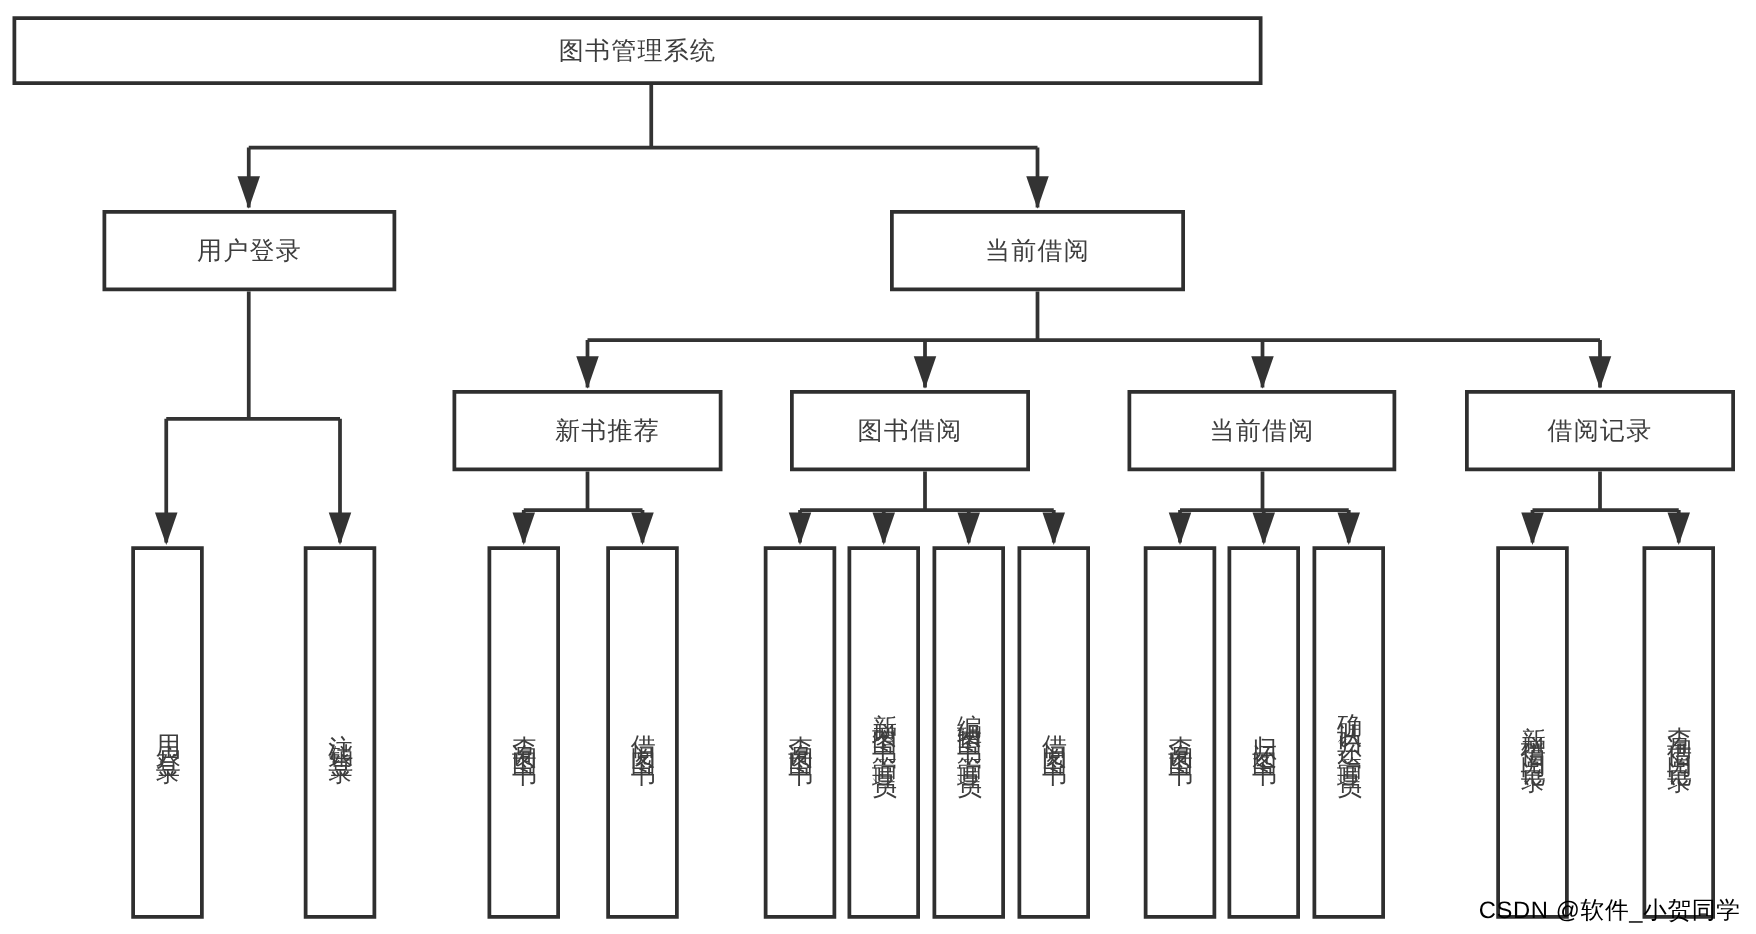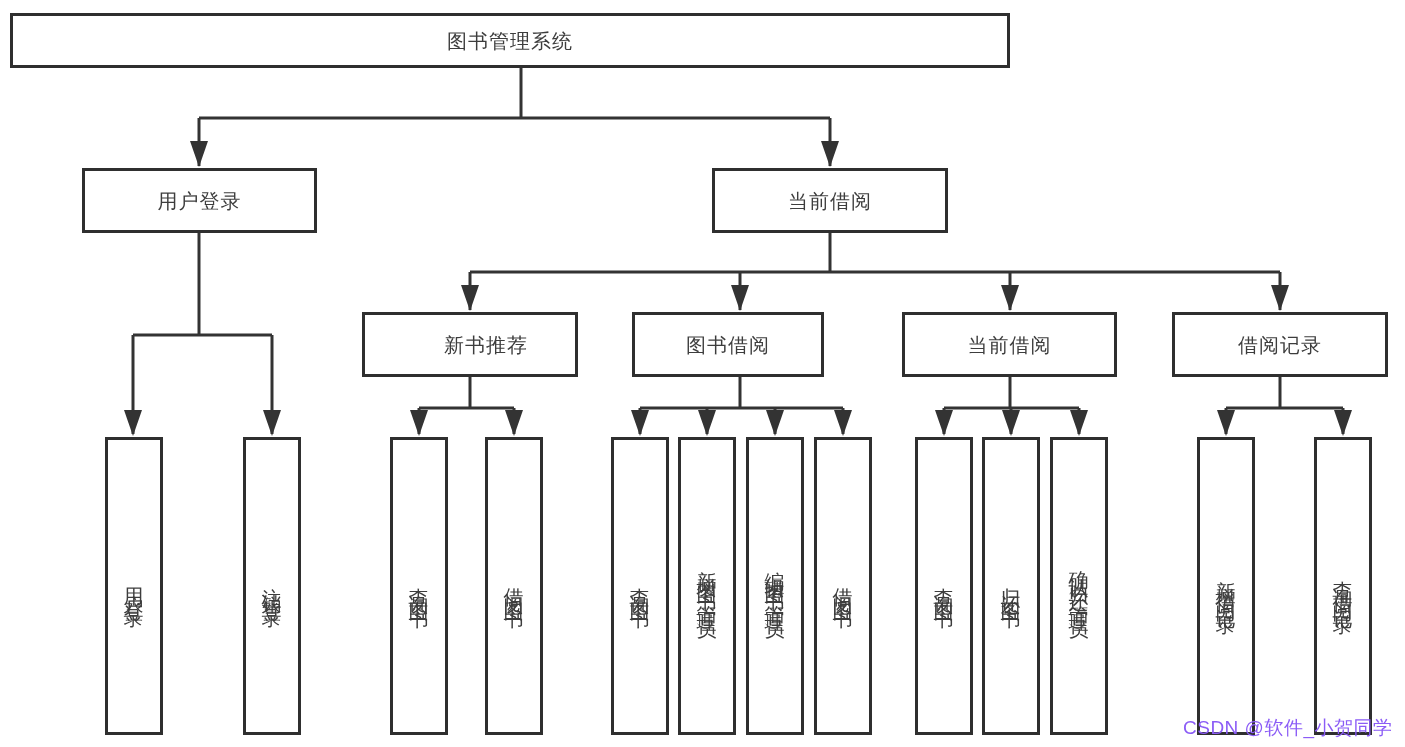--- a/index.html
+++ b/index.html
@@ -49,21 +49,21 @@
   .l-bb-borrow{left:814px;}
   .l-cb-query{left:915px;}
   .l-cb-return{left:982px;}
   .l-cb-confirm{left:1050px;}
   .l-br-add{left:1197px;}
   .l-br-query{left:1314px;}
   .watermark{
     position:absolute;
     left:1183px;top:715px;
     font-size:19px;
-    color:#8b5cf6;
+    color:#000000;
     letter-spacing:0.5px;
     white-space:nowrap;
   }
 </style>
 </head>
 <body>
 
 <div class="canvas">
 
   <svg class="connectors" viewBox="0 0 1405 747" xmlns="http://www.w3.org/2000/svg">

